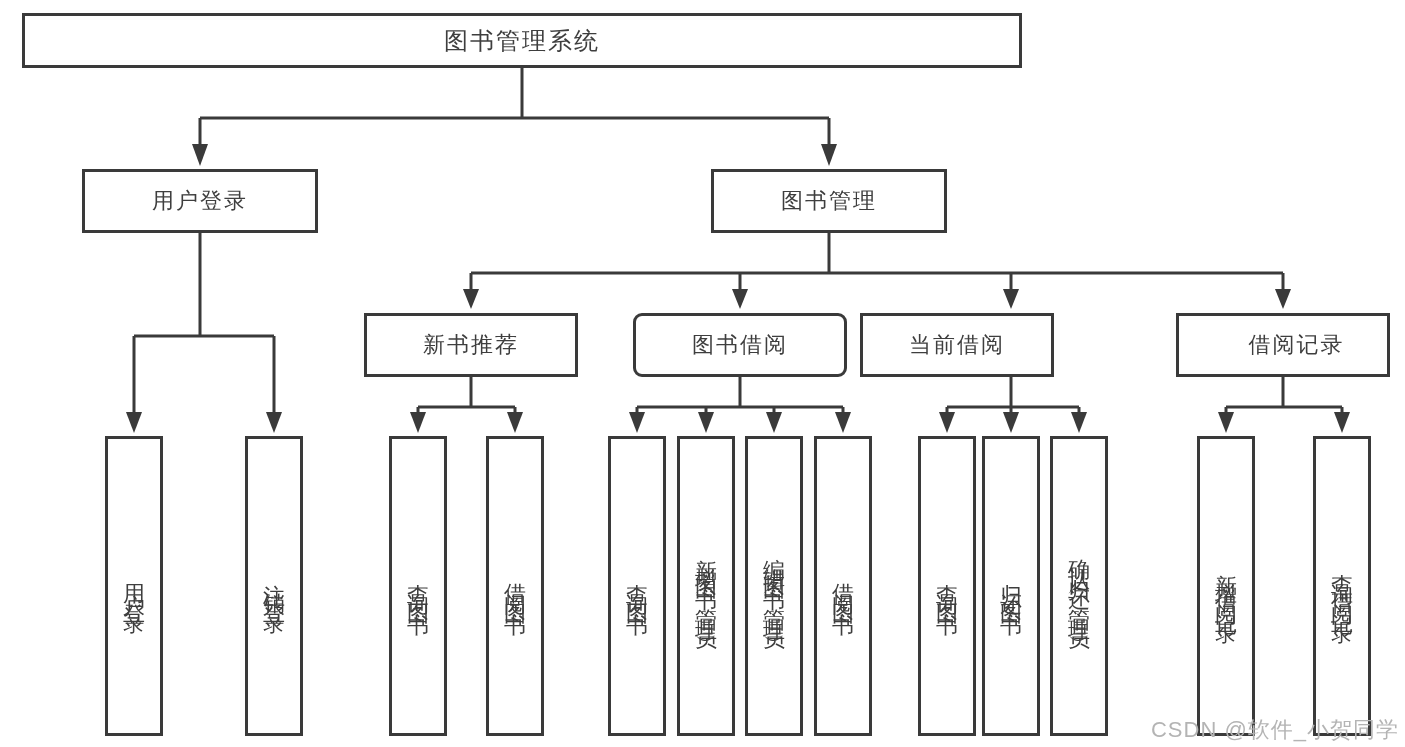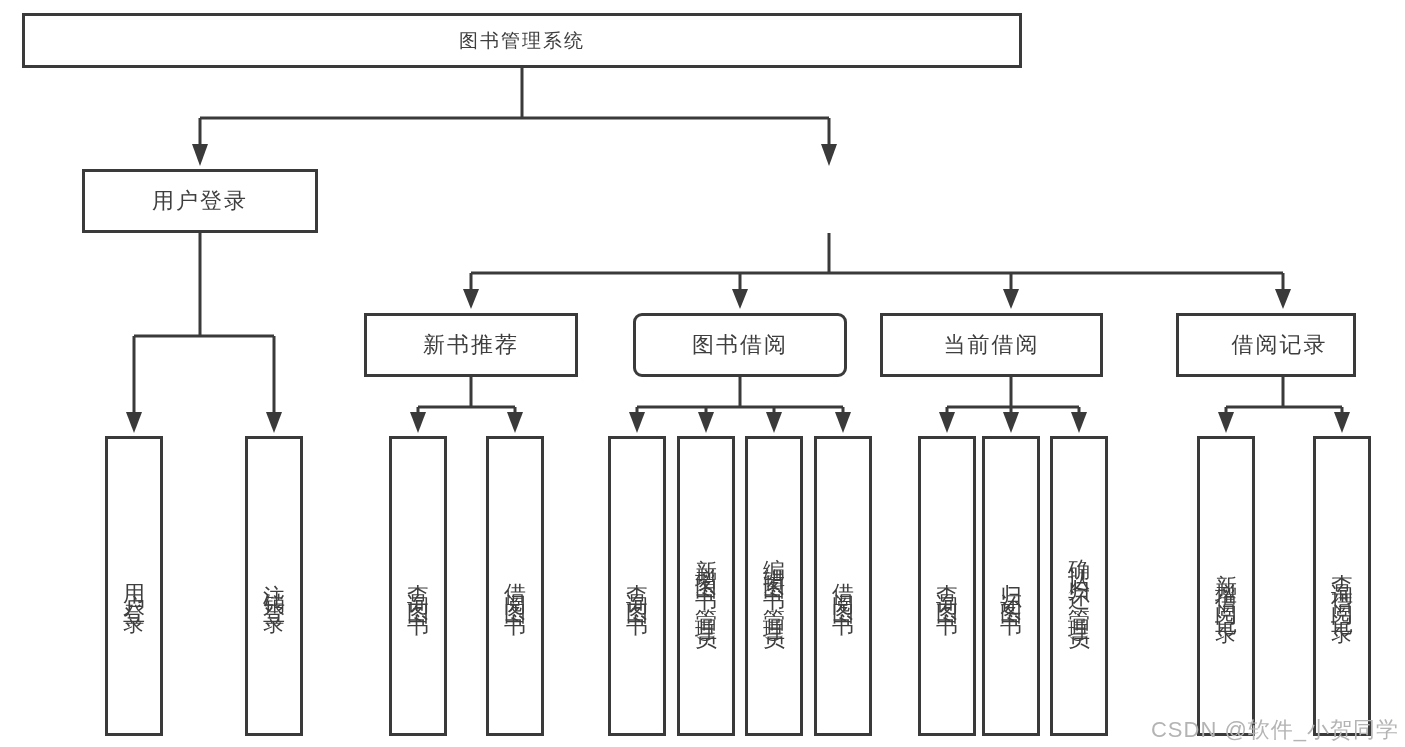--- a/index.html
+++ b/index.html
@@ -25,21 +25,21 @@
     display: flex;
     align-items: center;
     justify-content: center;
     color: #3e3e3e;
   }
   .hbox {
     font-size: 22px;
     letter-spacing: 2px;
     white-space: nowrap;
   }
-  .root-box { font-size: 19px; }
+  .root-box { font-size: 24px; }
   .vbox {
     writing-mode: vertical-rl;
     text-orientation: mixed;
     font-size: 22px;
     letter-spacing: 10px;
     line-height: 1;
   }
   .watermark {
     position: absolute;
     right: 6px;
@@ -110,25 +110,26 @@
       <polygon points="1003,412 1019,412 1011,433"></polygon>
       <polygon points="1071,412 1087,412 1079,433"></polygon>
       <polygon points="1218,412 1234,412 1226,433"></polygon>
       <polygon points="1334,412 1350,412 1342,433"></polygon>
     </g>
   </svg>
 
   <div class="box hbox root-box" style="left:22px; top:13px; width:1000px; height:55px;">图书管理系统</div>
 
   <div class="box hbox" style="left:82px; top:169px; width:236px; height:64px;">用户登录</div>
+  <div class="box hbox" style="left:711px; top:169px; width:236px; height:64px;">图书管理</div>
 
   <div class="box hbox" style="left:364px; top:313px; width:214px; height:64px;">新书推荐</div>
   <div class="box hbox" style="left:633px; top:313px; width:214px; height:64px;border-radius:9px;">图书借阅</div>
-  <div class="box hbox" style="left:880px; top:313px; width:223px; height:64px;">当前借阅</div>
-  <div class="box hbox" style="left:1176px; top:313px; width:180px; height:64px;padding-left:27px;">借阅记录</div>
+  <div class="box hbox" style="left:860px; top:313px; width:194px; height:64px;">当前借阅</div>
+  <div class="box hbox" style="left:1176px; top:313px; width:214px; height:64px;padding-left:27px;">借阅记录</div>
 
   <div class="box vbox" style="left:105px; top:436px; width:58px; height:300px;">用户登录</div>
   <div class="box vbox" style="left:245px; top:436px; width:58px; height:300px;">注销登录</div>
 
   <div class="box vbox" style="left:389px; top:436px; width:58px; height:300px;">查询图书</div>
   <div class="box vbox" style="left:486px; top:436px; width:58px; height:300px;">借阅图书</div>
 
   <div class="box vbox" style="left:608px; top:436px; width:58px; height:300px;">查询图书</div>
   <div class="box vbox" style="left:677px; top:436px; width:58px; height:300px;">新增图书（管理员）</div>
   <div class="box vbox" style="left:745px; top:436px; width:58px; height:300px;">编辑图书（管理员）</div>

